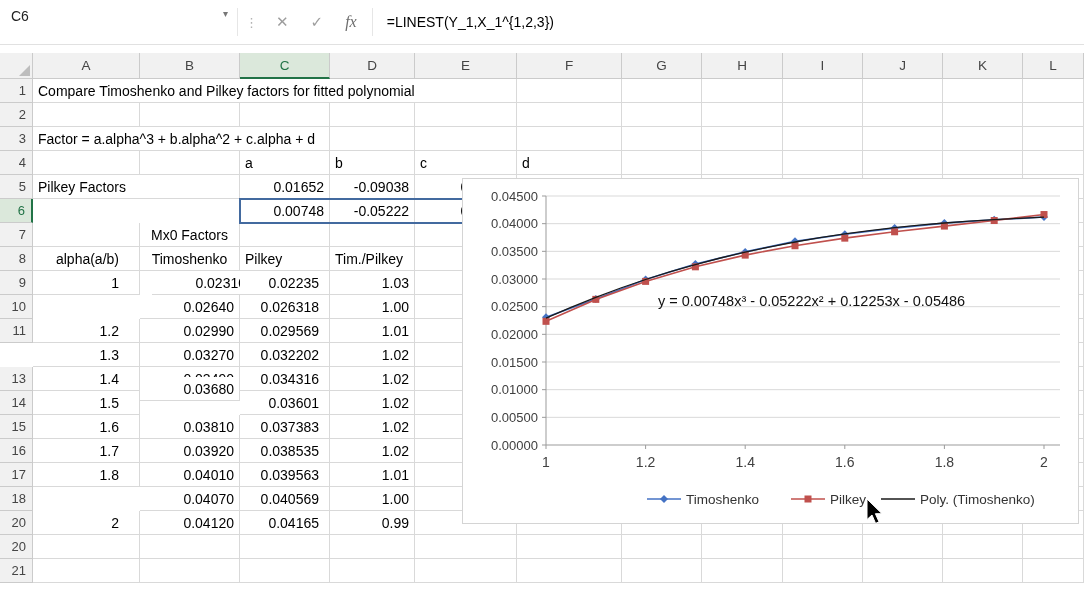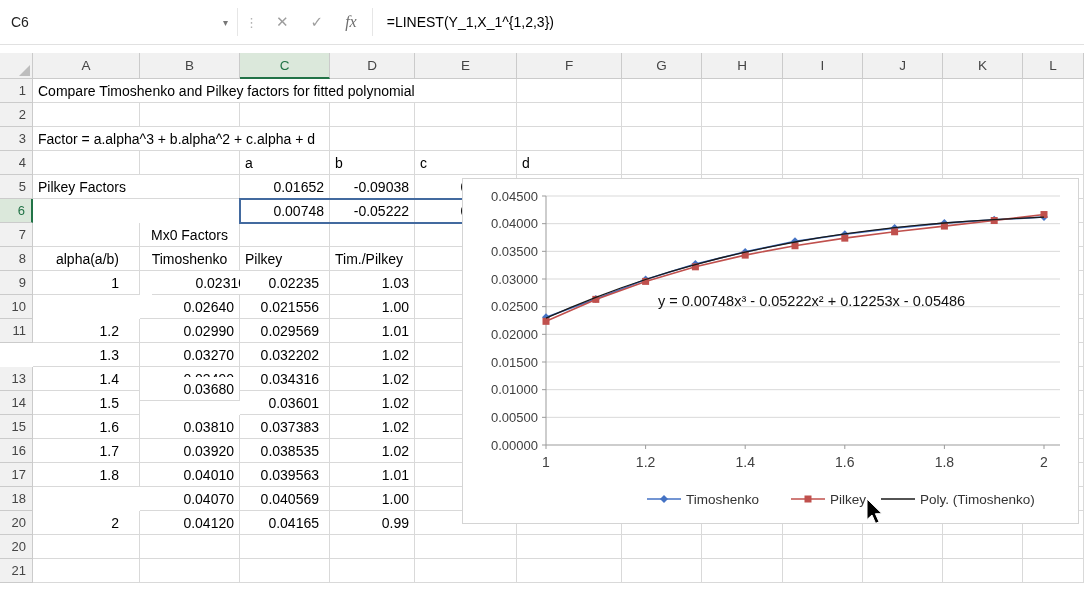--- a/index.html
+++ b/index.html
@@ -3,21 +3,21 @@
 <meta charset="utf-8">
 <style>
   * { box-sizing: border-box; margin: 0; padding: 0; }
   html,body { background:#fff; }
   body { font-family: "Liberation Sans", "DejaVu Sans", sans-serif; }
   .app { position:relative; width:1084px; height:589px; background:#fff; overflow:hidden; }
 
   
   .formula-bar { position:absolute; top:0; left:0; width:1084px; height:45px;
     background:#fff; border-bottom:1px solid #e1e1e1; display:flex; align-items:center; }
-  .name-box { width:237px; height:28px; display:flex; align-items:center;
+  .name-box { width:237px; height:28px; display:flex; 
     padding-left:11px; font-size:14px; color:#222; }
   .nb-caret { margin-left:auto; padding-right:9px; font-size:10px; color:#777; }
   .fb-splitter { height:28px; display:flex; align-items:center; padding:0 7px;
     color:#b3b3b3; font-size:13px; border-left:1px solid #e6e6e6; }
   .fb-icon { color:#9d9d9d; font-size:15px; padding:0 11px; cursor:default; }
   .fb-icon.fx { font-family:"Liberation Serif", serif; font-style:italic; color:#6e6e6e; font-size:16px; }
   .formula-field { flex:1; height:28px; line-height:28px; margin-left:4px; padding-left:14px;
     border-left:1px solid #e6e6e6; font-size:14px; color:#000; white-space:nowrap; overflow:hidden; }
 
   
@@ -190,21 +190,21 @@
       <div class="cell al-right" style="left: 330px; top: 218px; width: 85px; height: 24px;">1.03</div>
       <div class="cell al-left" style="left: 415px; top: 218px; width: 102px; height: 24px;"></div>
       <div class="cell al-left" style="left: 517px; top: 218px; width: 105px; height: 24px;"></div>
       <div class="cell al-left" style="left: 622px; top: 218px; width: 80px; height: 24px;"></div>
       <div class="cell al-left" style="left: 702px; top: 218px; width: 81px; height: 24px;"></div>
       <div class="cell al-left" style="left: 783px; top: 218px; width: 80px; height: 24px;"></div>
       <div class="cell al-left" style="left: 863px; top: 218px; width: 80px; height: 24px;"></div>
       <div class="cell al-left" style="left: 943px; top: 218px; width: 80px; height: 24px;"></div>
       <div class="cell al-left" style="left: 1023px; top: 218px; width: 61px; height: 24px;"></div>
       <div class="cell al-right" style="left: 140px; top: 242px; width: 100px; height: 24px;">0.02640</div>
-      <div class="cell al-right" style="left: 240px; top: 242px; width: 90px; height: 24px; padding-right: 10px;">0.021556</div>
+      <div class="cell al-right" style="left: 240px; top: 242px; width: 90px; height: 24px; padding-right: 10px;">0.026318</div>
       <div class="cell al-right" style="left: 330px; top: 242px; width: 85px; height: 24px;">1.00</div>
       <div class="cell al-left" style="left: 415px; top: 242px; width: 102px; height: 24px;"></div>
       <div class="cell al-left" style="left: 517px; top: 242px; width: 105px; height: 24px;"></div>
       <div class="cell al-left" style="left: 622px; top: 242px; width: 80px; height: 24px;"></div>
       <div class="cell al-left" style="left: 702px; top: 242px; width: 81px; height: 24px;"></div>
       <div class="cell al-left" style="left: 783px; top: 242px; width: 80px; height: 24px;"></div>
       <div class="cell al-left" style="left: 863px; top: 242px; width: 80px; height: 24px;"></div>
       <div class="cell al-left" style="left: 943px; top: 242px; width: 80px; height: 24px;"></div>
       <div class="cell al-left" style="left: 1023px; top: 242px; width: 61px; height: 24px;"></div>
       <div class="cell al-right" style="left: 33px; top: 266px; width: 107px; height: 24px; padding-right: 20px;">1.2</div>

